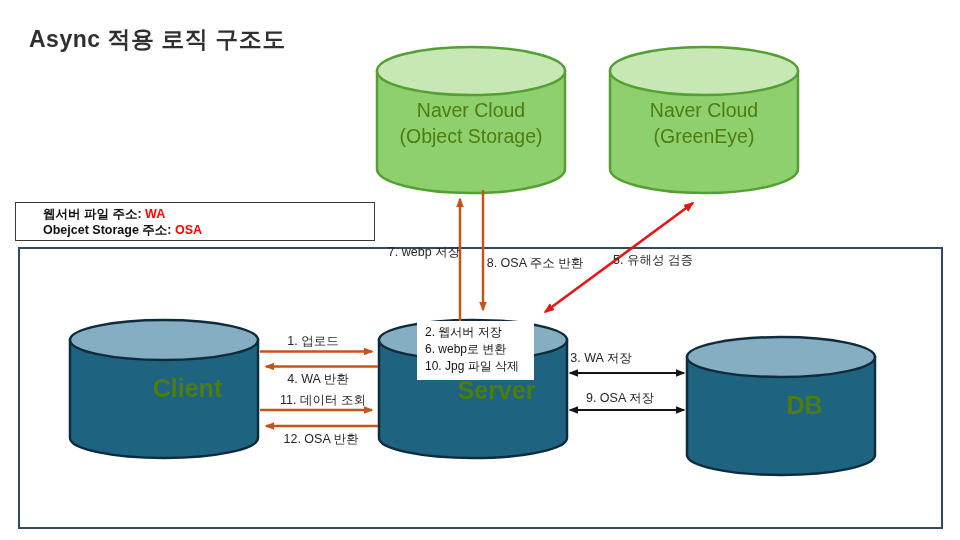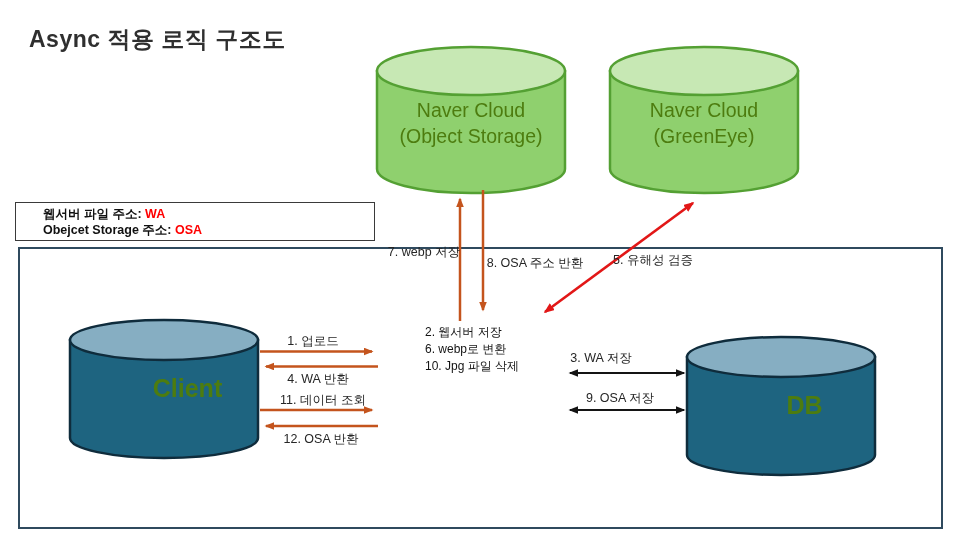--- a/index.html
+++ b/index.html
@@ -98,20 +98,27 @@
   </div>
 
   <div class="cyl" style="left:68px; top:318px; width:192px; height:142px;">
     <svg width="192" height="142" viewBox="0 0 192 142">
       <path class="b-body" d="M2,22 V120 A94,20 0 0 0 190,120 V22 Z"></path>
       <ellipse class="b-top" cx="96" cy="22" rx="94" ry="20"></ellipse>
     </svg>
     <div class="cyl-label blue-label">Client</div>
   </div>
 
+  <div class="cyl" style="left:377px; top:318px; width:192px; height:142px;">
+    <svg width="192" height="142" viewBox="0 0 192 142">
+      <path class="b-body" d="M2,22 V120 A94,20 0 0 0 190,120 V22 Z"></path>
+      <ellipse class="b-top" cx="96" cy="22" rx="94" ry="20"></ellipse>
+    </svg>
+    <div class="cyl-label blue-label server-label">Server</div>
+  </div>
 
   <div class="cyl" style="left:685px; top:335px; width:192px; height:142px;">
     <svg width="192" height="142" viewBox="0 0 192 142">
       <path class="b-body" d="M2,22 V120 A94,20 0 0 0 190,120 V22 Z"></path>
       <ellipse class="b-top" cx="96" cy="22" rx="94" ry="20"></ellipse>
     </svg>
     <div class="cyl-label blue-label">DB</div>
   </div>
 
   <svg class="arrows" width="960" height="540" viewBox="0 0 960 540">

